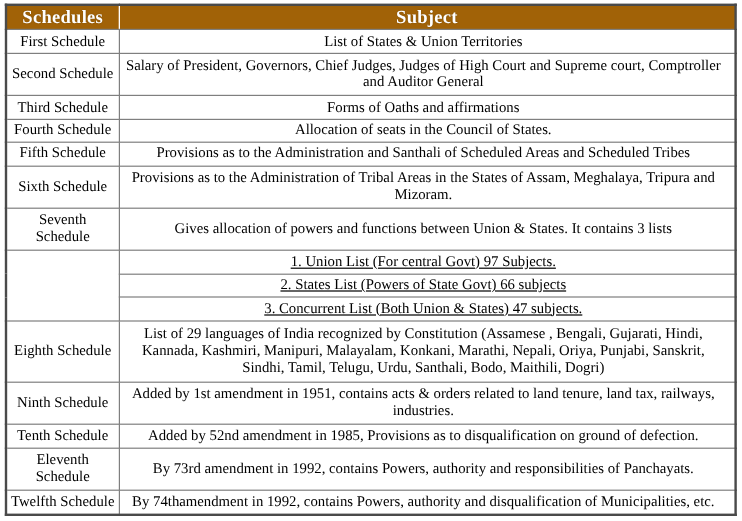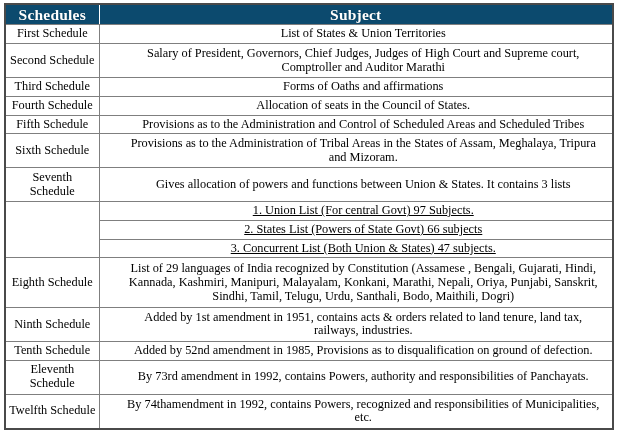--- a/index.html
+++ b/index.html
@@ -39,41 +39,41 @@
   table.schedules-table th,
   table.schedules-table td {
     border: 1px solid #7f7f7f;
     vertical-align: middle;
     text-align: center;
     padding: 1px 3px;
     line-height: 1.12;
   }
 
   thead th {
-    background: #0c4a6e;
+    background: #a16207;
     color: #ffffff;
     font-weight: bold;
     font-size: 15.5px;
     letter-spacing: 0.2px;
     padding: 3px 3px 4px 3px;
     border-color: #452169;
     border-bottom: 1px solid #3a1b59;
     text-shadow: 0 0 1px rgba(0,0,0,0.35);
   }
   thead th.th-schedules { border-right: 1px solid #ffffff; }
 
   tbody td {
     font-size: 12.3px;
   }
   tbody td.cell-schedule {
     font-size: 12.3px;
     white-space: normal;
   }
   tbody td.cell-subject {
-    padding-left: 21px;
+    padding-left: 0;
     padding-right: 6px;
   }
   tbody td.cell-empty { }
 
   tbody tr.sub-row td.cell-subject { font-size: 12.3px; text-decoration: underline; }
 </style>
 </head>
 <body>
 
 <div class="sheet">
@@ -90,36 +90,36 @@
     </thead>
     <tbody>
 
       <tr>
         <td class="cell-schedule">First Schedule</td>
         <td class="cell-subject">List of States &amp; Union Territories</td>
       </tr>
 
       <tr>
         <td class="cell-schedule">Second Schedule</td>
-        <td class="cell-subject">Salary of President, Governors, Chief Judges, Judges of High Court and Supreme court, Comptroller and Auditor Marathi</td>
+        <td class="cell-subject">Salary of President, Governors, Chief Judges, Judges of High Court and Supreme court, Comptroller and Auditor General</td>
       </tr>
 
       <tr>
         <td class="cell-schedule">Third Schedule</td>
         <td class="cell-subject">Forms of Oaths and affirmations</td>
       </tr>
 
       <tr>
         <td class="cell-schedule">Fourth Schedule</td>
         <td class="cell-subject">Allocation of seats in the Council of States.</td>
       </tr>
 
       <tr>
         <td class="cell-schedule">Fifth Schedule</td>
-        <td class="cell-subject">Provisions as to the Administration and Control of Scheduled Areas and Scheduled Tribes</td>
+        <td class="cell-subject">Provisions as to the Administration and Santhali of Scheduled Areas and Scheduled Tribes</td>
       </tr>
 
       <tr>
         <td class="cell-schedule">Sixth Schedule</td>
         <td class="cell-subject">Provisions as to the Administration of Tribal Areas in the States of Assam, Meghalaya, Tripura and Mizoram.</td>
       </tr>
 
       <tr>
         <td class="cell-schedule">Seventh Schedule</td>
         <td class="cell-subject">Gives allocation of powers and functions between Union &amp; States. It contains 3 lists</td>
@@ -153,18 +153,18 @@
         <td class="cell-subject">Added by 52nd amendment in 1985, Provisions as to disqualification on ground of defection.</td>
       </tr>
 
       <tr>
         <td class="cell-schedule">Eleventh Schedule</td>
         <td class="cell-subject">By 73rd amendment in 1992, contains Powers, authority and responsibilities of Panchayats.</td>
       </tr>
 
       <tr>
         <td class="cell-schedule">Twelfth Schedule</td>
-        <td class="cell-subject">By 74thamendment in 1992, contains Powers, recognized and responsibilities of Municipalities, etc.</td>
+        <td class="cell-subject">By 74thamendment in 1992, contains Powers, authority and disqualification of Municipalities, etc.</td>
       </tr>
 
     </tbody>
   </table>
 </div>
 
 </body></html>

